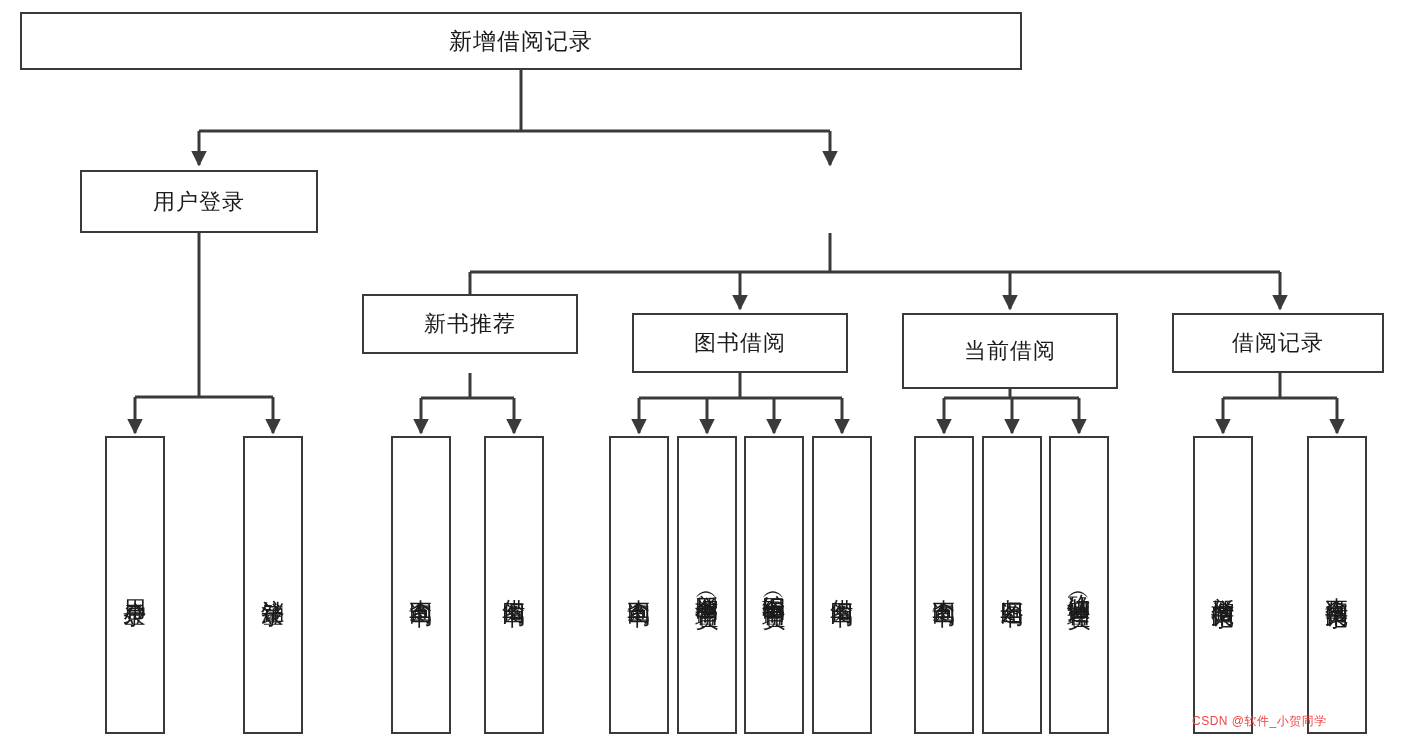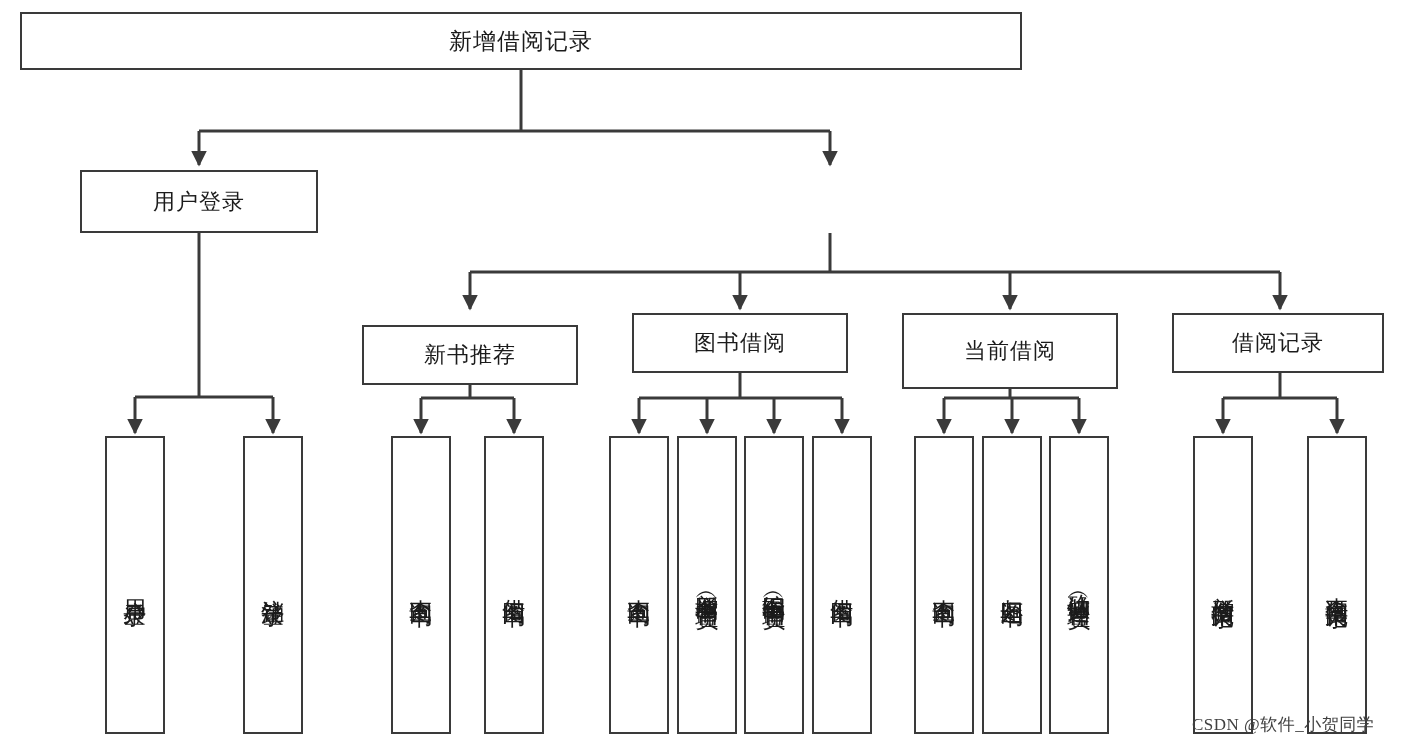--- a/index.html
+++ b/index.html
@@ -61,26 +61,26 @@
     text-orientation: upright;
     font-size: 23px;
     line-height: 1.06;
     letter-spacing: 2px;
     max-height: 100%;
   }
   .watermark {
     position: absolute;
     left: 1192px;
     top: 713px;
-    font-size: 17px;
-    color: #404040;
+    font-size: 12px;
+    color: #ef4444;
     letter-spacing: 0.5px;
     white-space: nowrap;
     z-index: 5;
-    font-family: Liberation Serif, serif;
+    font-family: Liberation Sans, sans-serif;
   }
 </style>
 </head>
 <body>
 
 <div id="canvas">
 
   <svg class="wires" viewBox="0 0 1405 747" xmlns="http://www.w3.org/2000/svg">
     <defs>
       <marker id="arrow" viewBox="0 0 10 10" refX="9" refY="5" markerWidth="5.2" markerHeight="5.2" orient="auto-start-reverse">
@@ -133,21 +133,21 @@
 
   <div class="node h root" style="left:20px; top:12px; width:1002px; height:58px;">
     <span class="lbl">新增借阅记录</span>
   </div>
 
   <div class="node h" style="left:80px; top:170px; width:238px; height:63px;">
     <span class="lbl">用户登录</span>
   </div>
 
 
-  <div class="node h" style="left:362px; top:325px; width:216px; height:60px;">
+  <div class="node h" style="left:362px; top:294px; width:216px; height:60px;">
     <span class="lbl">新书推荐</span>
   </div>
 
   <div class="node h" style="left:632px; top:313px; width:216px; height:60px;">
     <span class="lbl">图书借阅</span>
   </div>
 
   <div class="node h" style="left:902px; top:313px; width:216px; height:76px;">
     <span class="lbl">当前借阅</span>
   </div>

